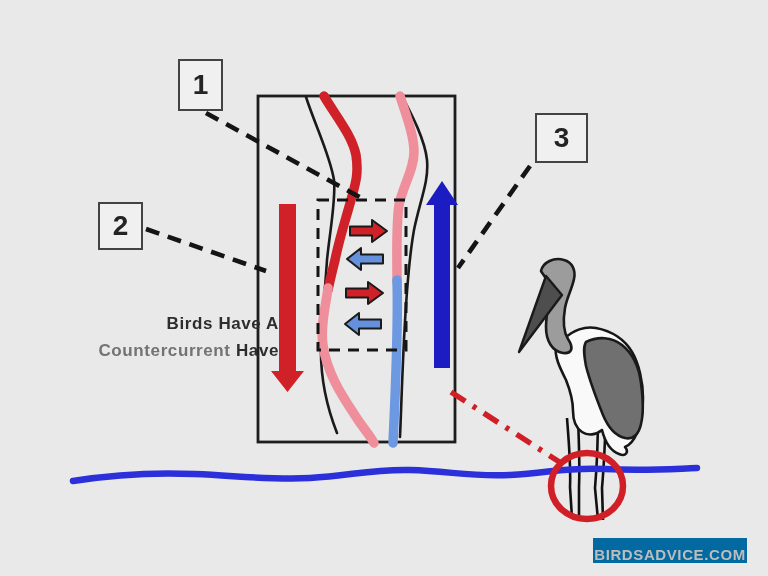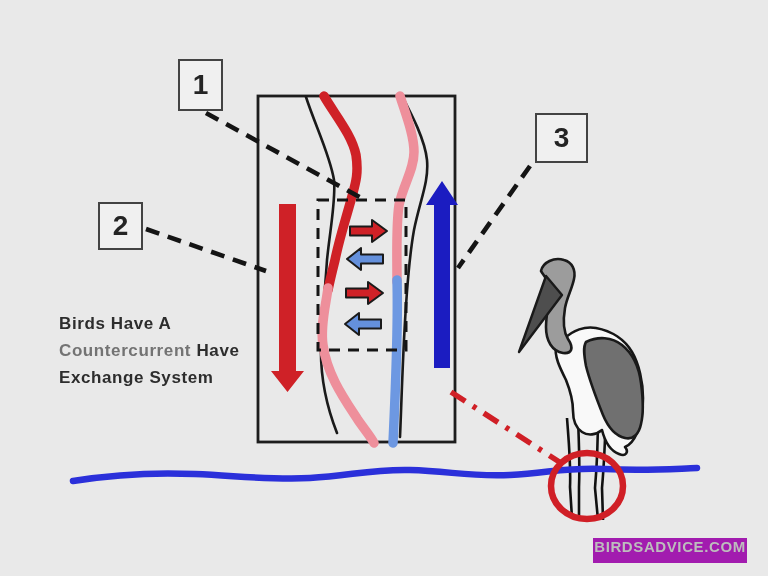--- a/index.html
+++ b/index.html
@@ -18,28 +18,28 @@
     display:flex;align-items:center;justify-content:center;
     font-weight:bold;font-size:28px;color:#242424;
     box-sizing:border-box;
   }
   #callout-box-1{left:178px;top:59px;width:45px;height:52px;}
   #callout-box-2{left:98px;top:202px;width:45px;height:48px;}
   #callout-box-3{left:535px;top:113px;width:53px;height:50px;}
   .caption{
     position:absolute;left:59px;top:310px;width:220px;
     font-size:17px;line-height:27px;font-weight:bold;
-    color:#2d2d2d;letter-spacing:0.6px;
+    color:#2d2d2d;letter-spacing:0.6px;text-align:right;
   }
   .caption .light{font-weight:bold;color:#737373;}
   .watermark{
     position:absolute;left:593px;top:538px;width:154px;height:25px;
-    background:#a21caf;
+    background:#0369a1;
     color:#bdbdbd;
-    display:flex;align-items:flex-start;justify-content:center;
+    display:flex;align-items:flex-end;justify-content:center;
     font-size:15px;font-weight:bold;letter-spacing:0.6px;
   }
 </style>
 </head>
 <body>
 
 <div id="canvas">
 
   <svg id="art" width="768" height="576" viewBox="0 0 768 576">
 
@@ -101,20 +101,19 @@
   <div class="callout-box" id="callout-box-2">
     <span>2</span>
   </div>
   <div class="callout-box" id="callout-box-3">
     <span>3</span>
   </div>
 
   <div class="caption">
     <div>Birds Have A</div>
     <div><span class="light">Countercurrent</span> <span>Have</span></div>
-    <div>Exchange System</div>
   </div>
 
   <div class="watermark">
     <span>BIRDSADVICE.COM</span>
   </div>
 
 </div>
 
 </body></html>

